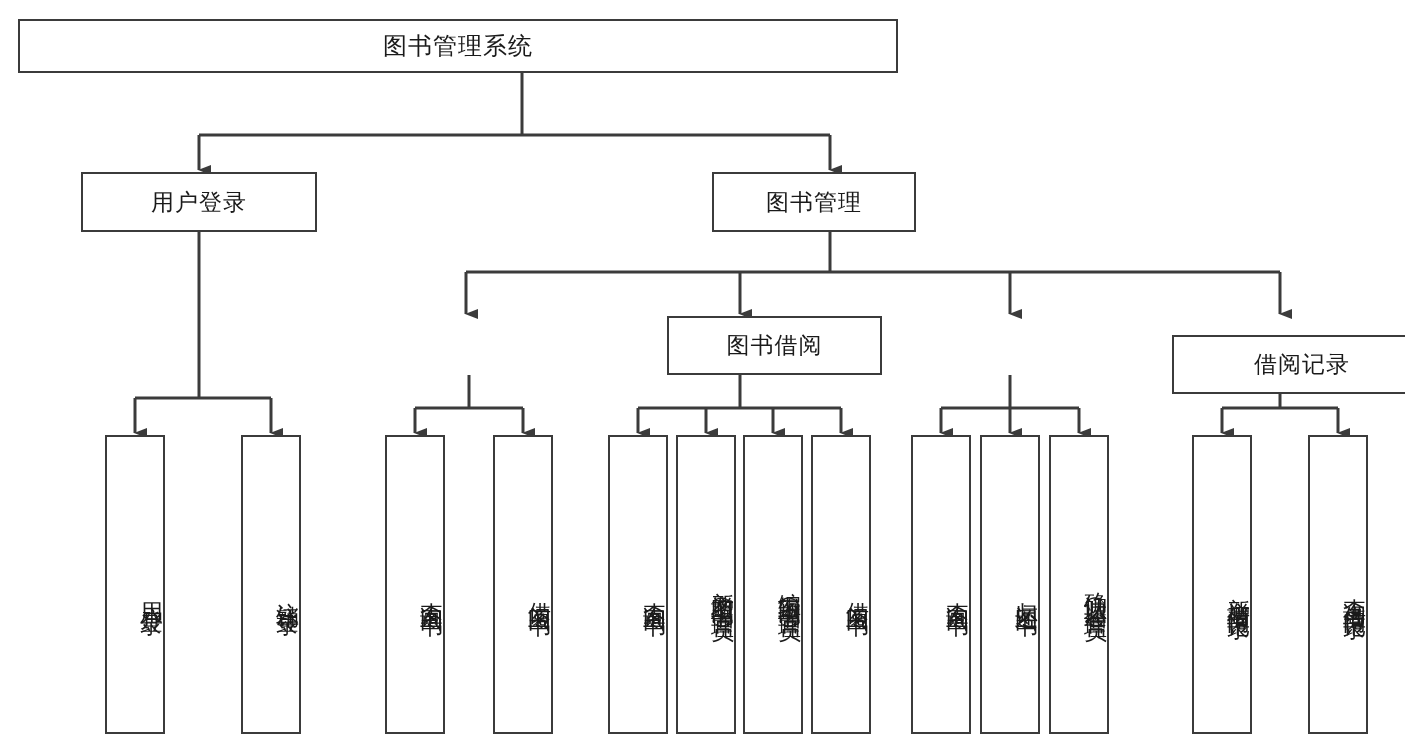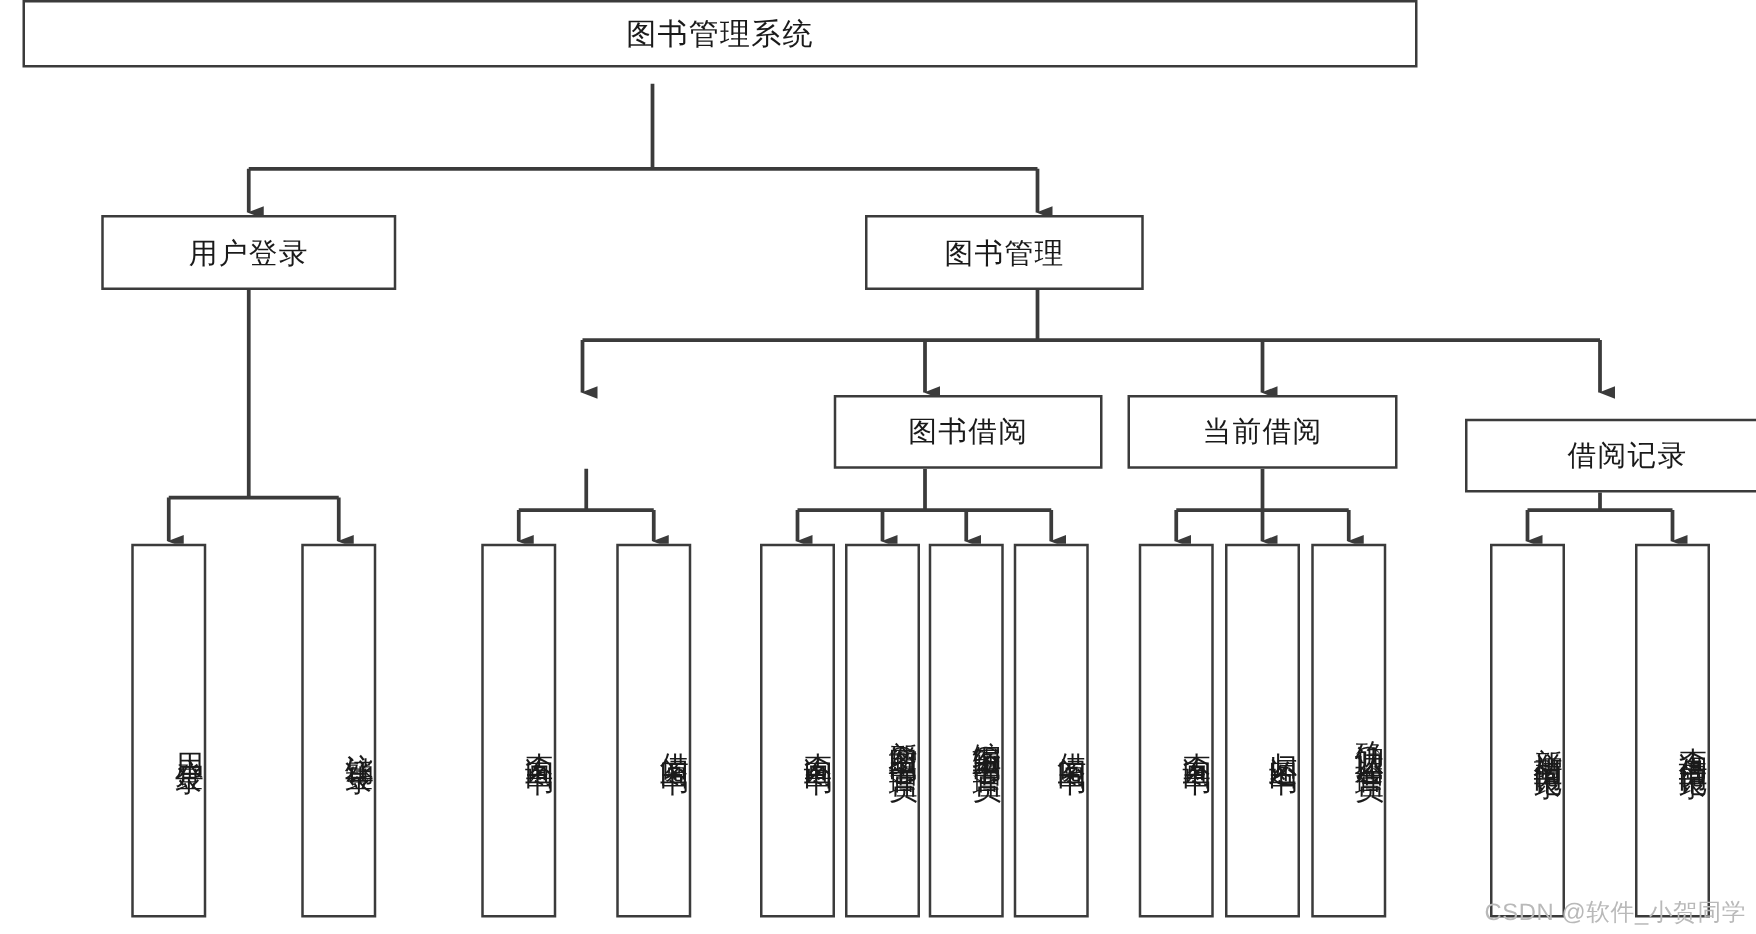--- a/index.html
+++ b/index.html
@@ -101,36 +101,33 @@
       <path d="M1010,408 L1010,433" marker-end="url(#ah)"></path>
       <path d="M1079,408 L1079,433" marker-end="url(#ah)"></path>
 
       <path d="M1280,375 L1280,408"></path>
       <path d="M1222,408 L1338,408"></path>
       <path d="M1222,408 L1222,433" marker-end="url(#ah)"></path>
       <path d="M1338,408 L1338,433" marker-end="url(#ah)"></path>
     </g>
   </svg>
 
-  <div class="node hbox root" style="left:18px;top:0;width:1116px;height:54px;">
+  <div class="node hbox root" style="left:18px;top:19px;width:880px;height:54px;">
     <span>图书管理系统</span>
   </div>
 
   <div class="node hbox" style="left:81px;top:172px;width:236px;height:60px;">
     <span>用户登录</span>
   </div>
-  <div class="node hbox" style="left:692px;top:172px;width:223px;height:60px;">
+  <div class="node hbox" style="left:712px;top:172px;width:204px;height:60px;">
     <span>图书管理</span>
   </div>
 
   <div class="node hbox" style="left:667px;top:316px;width:215px;height:59px;">
     <span>图书借阅</span>
-  </div>
-  <div class="node hbox" style="left:902px;top:316px;width:216px;height:59px;">
-    <span>当前借阅</span>
   </div>
   <div class="node hbox" style="left:1172px;top:335px;width:260px;height:59px;">
     <span>借阅记录</span>
   </div>
 
   <div class="node leaf" style="left:105px;top:435px;width:60px;height:299px;">
     <span class="txt">用户登录</span>
   </div>
   <div class="node leaf" style="left:241px;top:435px;width:60px;height:299px;">
     <span class="txt">注销登录</span>
@@ -166,15 +163,14 @@
     <span class="txt">确认归还（管理员）</span>
   </div>
 
   <div class="node leaf" style="left:1192px;top:435px;width:60px;height:299px;">
     <span class="txt">新增借阅记录</span>
   </div>
   <div class="node leaf" style="left:1308px;top:435px;width:60px;height:299px;">
     <span class="txt">查询借阅记录</span>
   </div>
 
-  <div class="watermark">CSDN @软件_小贺同学</div>
 
 </div>
 
 </body></html>

